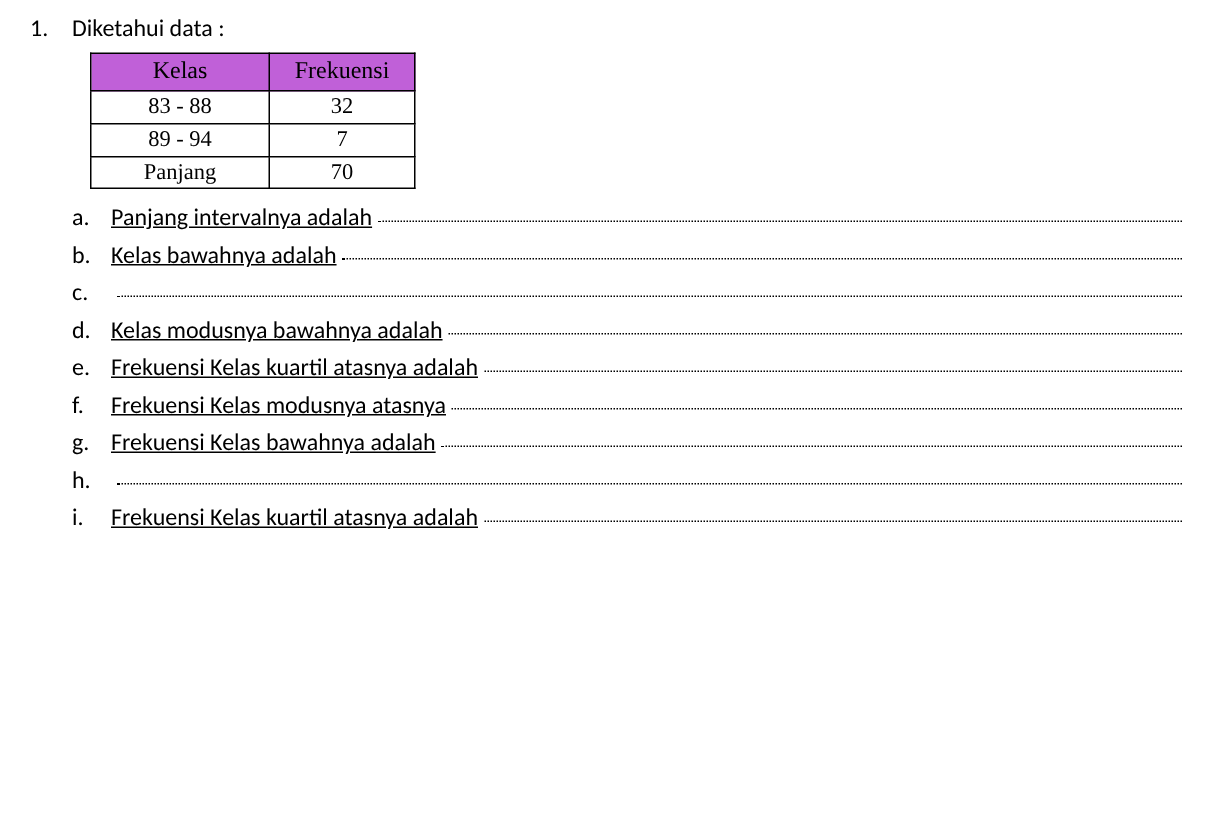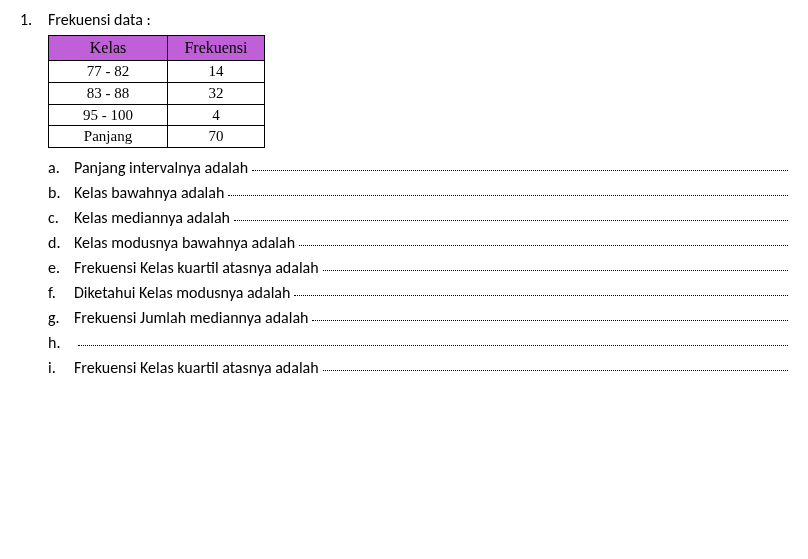--- a/index.html
+++ b/index.html
@@ -13,21 +13,21 @@
     }
     .question-line {
       display: flex;
       align-items: baseline;
       margin-bottom: 6px;
     }
     .question-number {
       min-width: 28px;
     }
     .table-wrapper {
-      margin-left: 28px;
+      margin-left: 40px;
       margin-bottom: 10px;
     }
     table {
       border-collapse: collapse;
     }
     th, td {
       border: 1px solid #000;
       text-align: center;
       font-size: 15px;
       padding: 1px 0;
@@ -51,58 +51,55 @@
     .sub-item {
       display: flex;
       align-items: baseline;
       margin-bottom: 6px;
     }
     .sub-letter {
       min-width: 26px;
     }
     .sub-text {
       white-space: nowrap;
+      text-decoration: underline;
     }
     .dots {
       flex: 1;
       border-bottom: 1.5px dotted #000;
       margin-left: 4px;
       position: relative;
       top: -2px;
       min-width: 50px;
     }
   </style>
 </head>
 <body>
 
 <div class="question-line">
   <span class="question-number">1.</span>
-  <span>Frekuensi data :</span>
+  <span>Diketahui data :</span>
 </div>
 
 <div class="table-wrapper">
   <table>
     <thead>
       <tr>
         <th class="col-kelas">Kelas</th>
         <th class="col-freq">Frekuensi</th>
       </tr>
     </thead>
     <tbody>
       <tr class="serif-row">
-        <td>77 - 82</td>
-        <td>14</td>
-      </tr>
-      <tr class="serif-row">
         <td>83 - 88</td>
         <td>32</td>
       </tr>
       <tr class="serif-row">
-        <td>95 - 100</td>
-        <td>4</td>
+        <td>89 - 94</td>
+        <td>7</td>
       </tr>
       <tr class="serif-row">
         <td>Panjang</td>
         <td>70</td>
       </tr>
     </tbody>
   </table>
 </div>
 
 <div class="sub-list">
@@ -111,41 +108,40 @@
     <span class="sub-text">Panjang intervalnya adalah</span>
     <span class="dots"></span>
   </div>
   <div class="sub-item">
     <span class="sub-letter">b.</span>
     <span class="sub-text">Kelas bawahnya adalah</span>
     <span class="dots"></span>
   </div>
   <div class="sub-item">
     <span class="sub-letter">c.</span>
-    <span class="sub-text">Kelas mediannya adalah</span>
     <span class="dots"></span>
   </div>
   <div class="sub-item">
     <span class="sub-letter">d.</span>
     <span class="sub-text">Kelas modusnya bawahnya adalah</span>
     <span class="dots"></span>
   </div>
   <div class="sub-item">
     <span class="sub-letter">e.</span>
     <span class="sub-text">Frekuensi Kelas kuartil atasnya adalah</span>
     <span class="dots"></span>
   </div>
   <div class="sub-item">
     <span class="sub-letter">f.</span>
-    <span class="sub-text">Diketahui Kelas modusnya adalah</span>
+    <span class="sub-text">Frekuensi Kelas modusnya atasnya</span>
     <span class="dots"></span>
   </div>
   <div class="sub-item">
     <span class="sub-letter">g.</span>
-    <span class="sub-text">Frekuensi Jumlah mediannya adalah</span>
+    <span class="sub-text">Frekuensi Kelas bawahnya adalah</span>
     <span class="dots"></span>
   </div>
   <div class="sub-item">
     <span class="sub-letter">h.</span>
     <span class="dots"></span>
   </div>
   <div class="sub-item">
     <span class="sub-letter">i.</span>
     <span class="sub-text">Frekuensi Kelas kuartil atasnya adalah</span>
     <span class="dots"></span>

